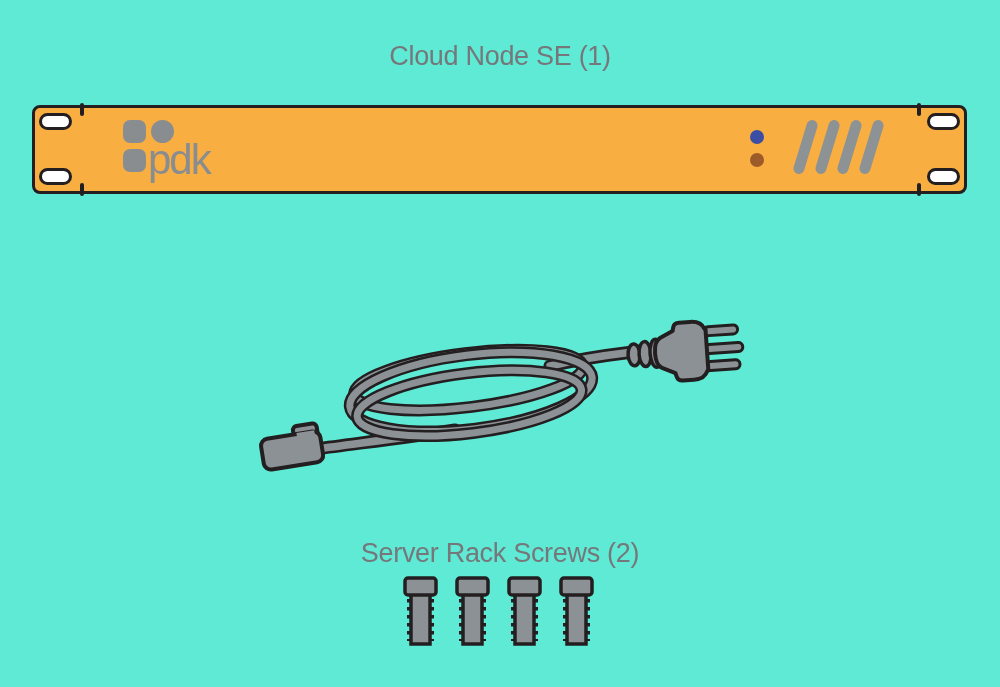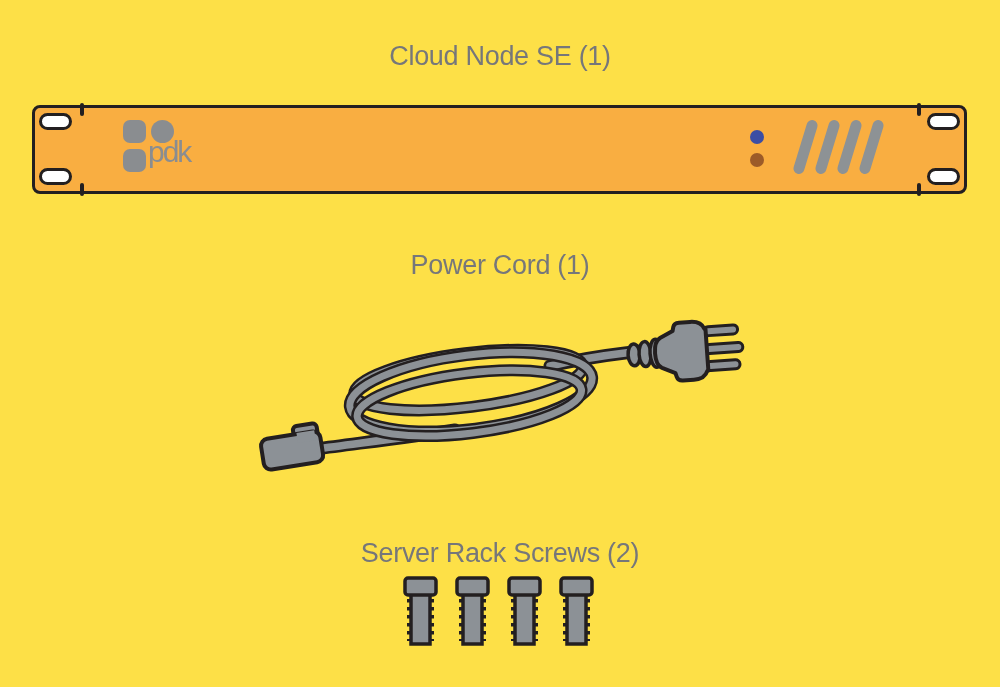--- a/index.html
+++ b/index.html
@@ -5,21 +5,21 @@
   :root{
     --orange:#F9AE41;
     --ink:#231F20;
     --gray:#8C9196;
     --logo-gray:#8A8D90;
     --vent-gray:#8D9295;
     --text-gray:#76777A;
   }
   html,body{margin:0;padding:0;background:#fff;}
   .canvas{
-    position:relative;width:1000px;height:687px;background:#fde047;overflow:hidden;
+    position:relative;width:1000px;height:687px;background:#5eead4;overflow:hidden;
     font-family:"Liberation Sans", sans-serif;
   }
   .title{
     position:absolute;left:0;width:100%;text-align:center;
     color:var(--text-gray);font-size:27px;letter-spacing:-0.3px;line-height:30px;
   }
   
   .rack{
     position:absolute;left:32px;top:105px;width:929px;height:83px;
     background:var(--orange);border:3px solid var(--ink);border-radius:8px;
@@ -34,21 +34,21 @@
   .slot.tl{left:4px;top:5px;} .slot.bl{left:4px;top:60px;}
   .slot.tr{right:4px;top:5px;} .slot.br{right:4px;top:60px;}
   .logo-dot{position:absolute;width:23px;height:23px;background:var(--logo-gray);}
   .logo-dot.sq{border-radius:7px;}
   .logo-dot.rd{border-radius:50%;}
   .logo-dot.d1{left:88px;top:12px;}
   .logo-dot.d2{left:116px;top:12px;}
   .logo-dot.d3{left:88px;top:41px;}
   .logo-text{
     position:absolute;left:113px;top:22px;color:var(--logo-gray);
-    font-size:30px;line-height:1.45;letter-spacing:-2px;font-weight:normal;
+    font-size:42px;line-height:1.45;letter-spacing:-2px;font-weight:normal;
   }
   .led{position:absolute;width:14px;height:14px;border-radius:50%;}
   .led.blue{left:715px;top:22px;background:#3C4EA4;}
   .led.amber{left:715px;top:45px;background:#9C5B28;}
   .vent{
     position:absolute;width:11px;height:56px;top:11px;background:var(--vent-gray);
     border-radius:6px;transform:rotate(17deg);
   }
   .vent.v1{left:765px;} .vent.v2{left:787px;} .vent.v3{left:809px;} .vent.v4{left:831px;}
   
@@ -80,21 +80,20 @@
 
     <div class="led blue"></div>
     <div class="led amber"></div>
 
     <div class="vent v1"></div>
     <div class="vent v2"></div>
     <div class="vent v3"></div>
     <div class="vent v4"></div>
   </div>
 
-  <div class="title" style="top:250px">Power Cord (1)</div>
 
   <svg class="cord-svg" width="520" height="190" viewBox="240 300 520 190">
     <g fill="none" stroke-linecap="round">
 
       <g>
         <path d="M 550 366 C 596 355 620 354 648 350" stroke="#231F20" stroke-width="13"></path>
         <path d="M 550 366 C 596 355 620 354 648 350" stroke="#8C9196" stroke-width="7.5"></path>
       </g>
 
       <g>

